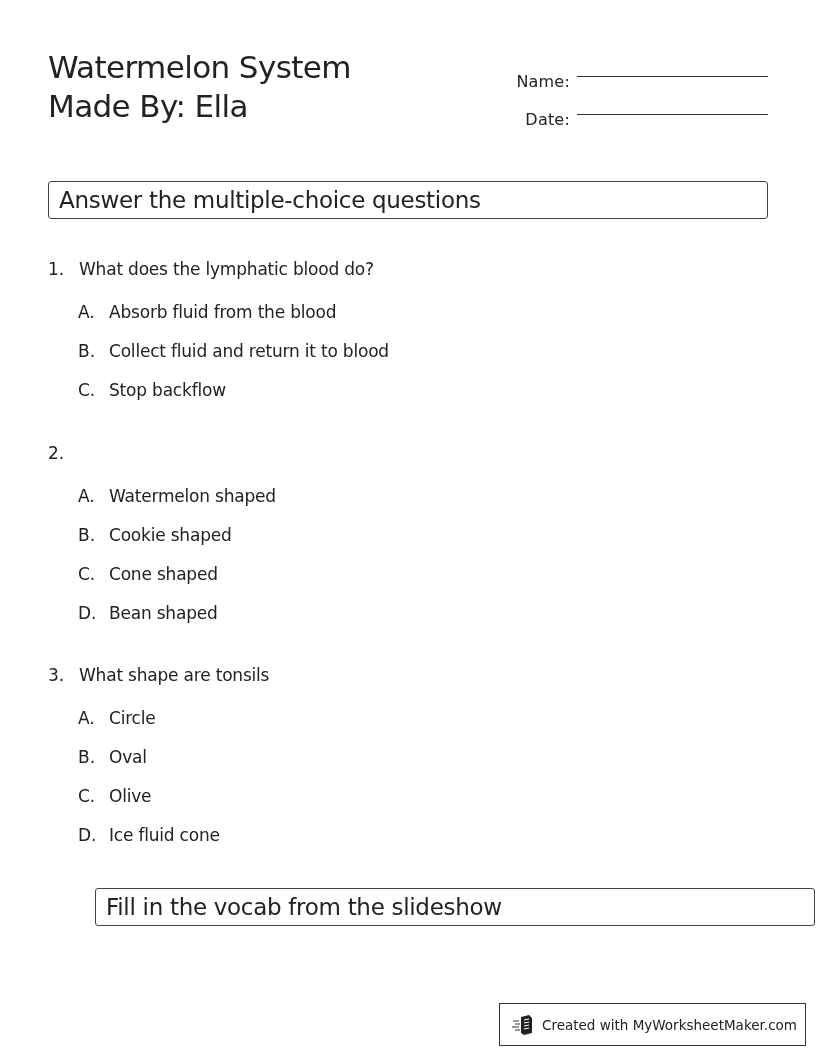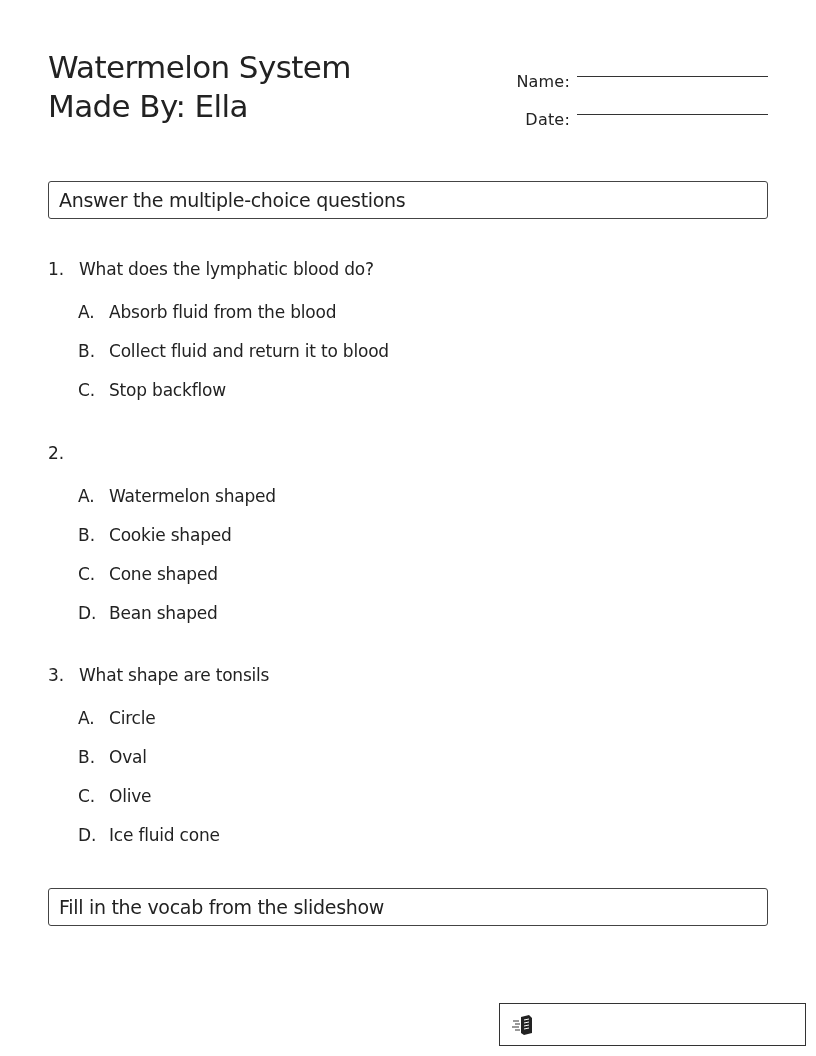--- a/index.html
+++ b/index.html
@@ -51,28 +51,28 @@
     }
 
     .instruction-box {
       position: absolute;
       left: 48px;
       width: 720px;
       height: 38px;
       border: 1.3px solid #444;
       border-radius: 3px;
       padding-left: 10px;
-      font-size: 19px;
+      font-size: 23px;
       line-height: 36px;
       color: #222;
       letter-spacing: -0.3px;
       white-space: nowrap;
     }
     #box1 { top: 181px; }
-    #box2 { top: 888px; }
+    #box2 { top: 888px; margin-left: 47px; }
 
     .question {
       position: absolute;
       left: 48px;
       width: 720px;
     }
     .q-head {
       position: relative;
       height: 24px;
       font-size: 17px;
@@ -233,13 +233,14 @@
   <span class="footer-icon">
     <svg width="24" height="22" viewBox="0 0 24 22">
       <line x1="1" y1="7" x2="7" y2="7" stroke="#555" stroke-width="1.2"></line>
       <line x1="3" y1="10" x2="8" y2="10" stroke="#555" stroke-width="1.2"></line>
       <line x1="0" y1="13" x2="7" y2="13" stroke="#555" stroke-width="1.2"></line>
       <line x1="3" y1="16" x2="8" y2="16" stroke="#555" stroke-width="1.2"></line>
       <path d="M9 3 L17 1 L20 4 L20 19 L12 21 L9 19 Z" fill="#222"></path>
       <path d="M12 6 L17 5 M12 9 L17 8 M12 12 L17 11 M12 15 L17 14" stroke="#fff" stroke-width="1"></path>
     </svg>
   </span>
+  <span>Created with MyWorksheetMaker.com</span>
 </div>
 
 </body></html>

